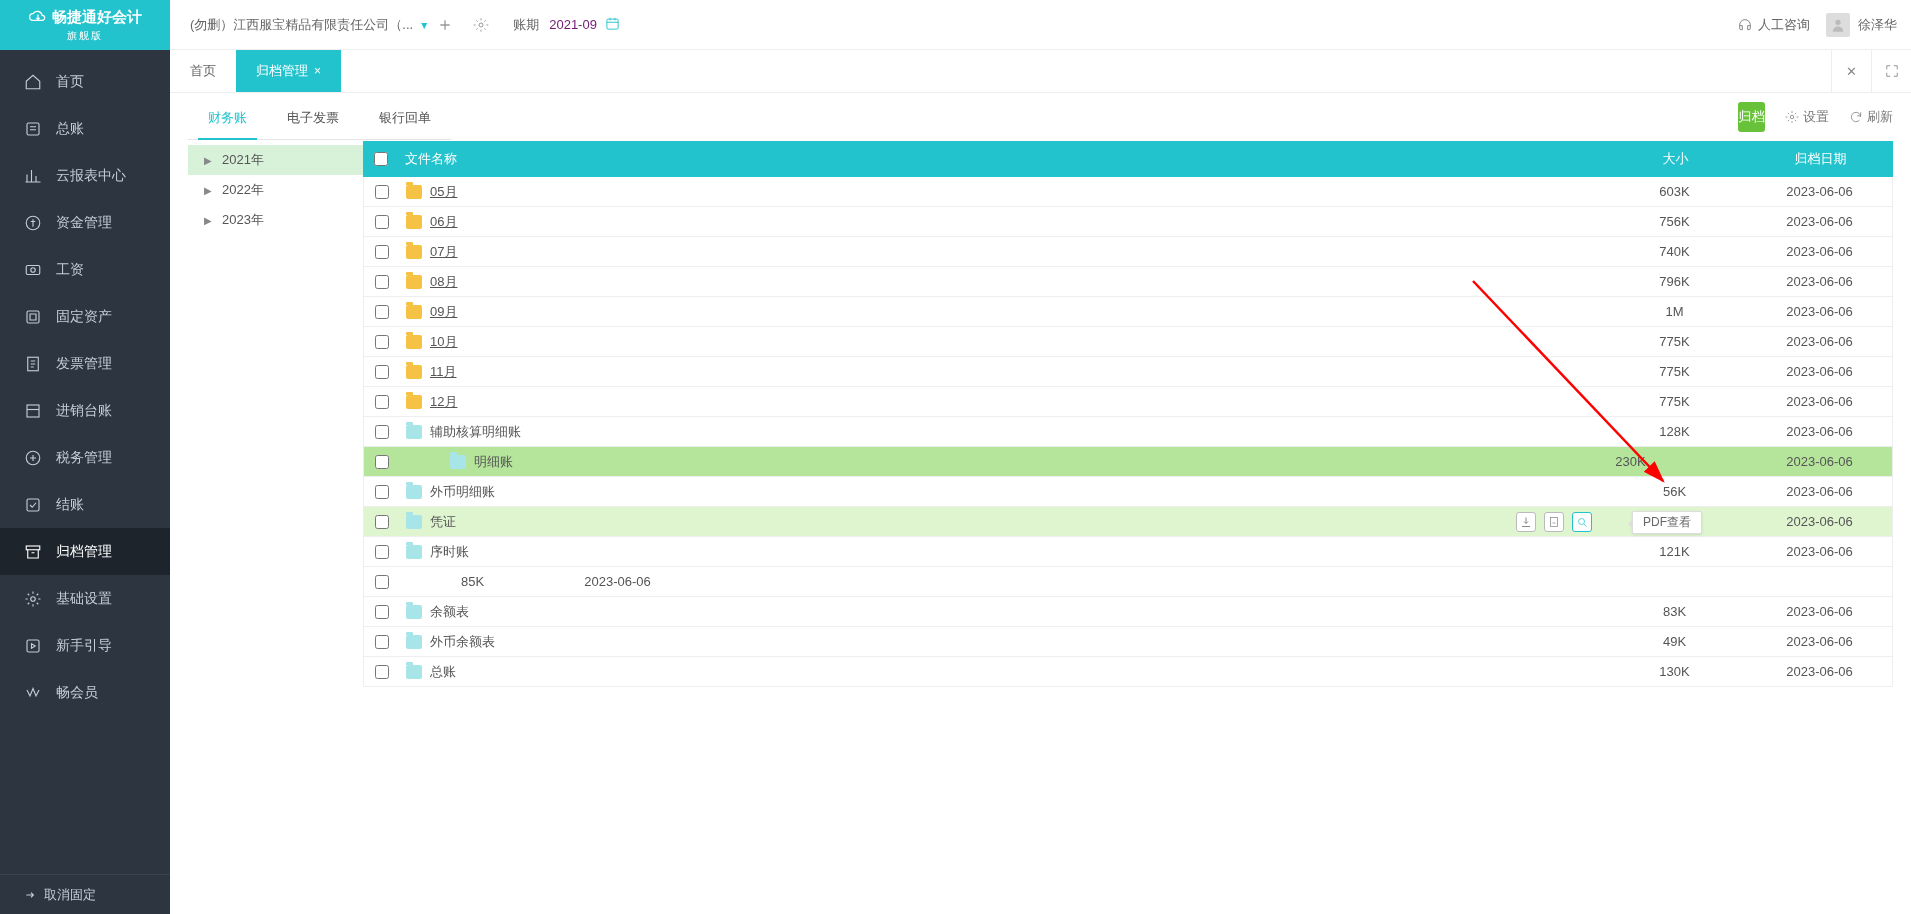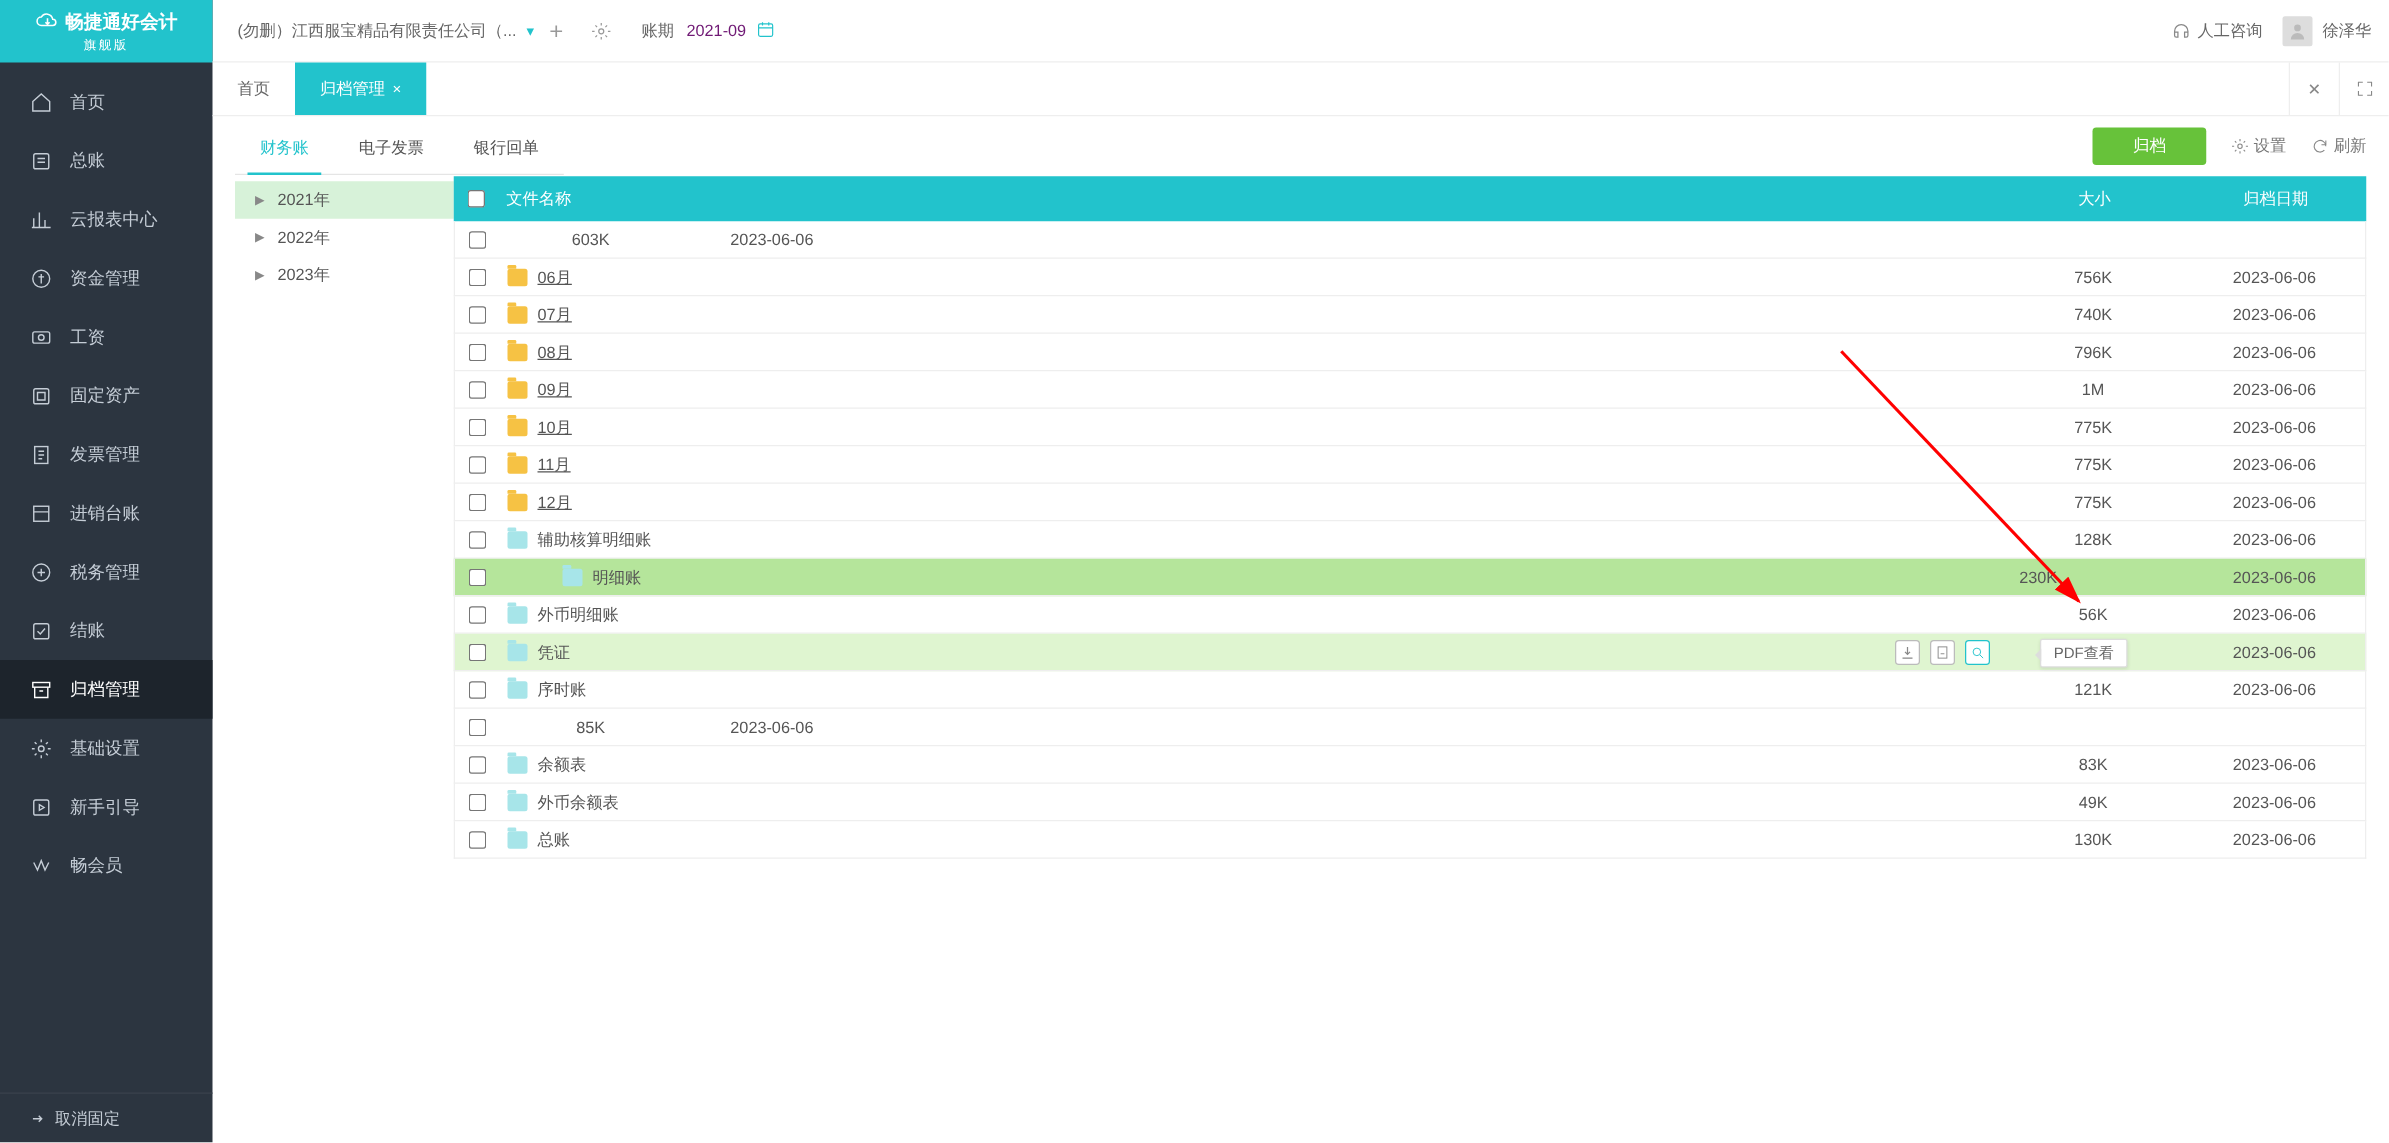--- a/index.html
+++ b/index.html
@@ -50,21 +50,21 @@
 
 .content { flex: 1; display: flex; flex-direction: column; padding: 0 18px 0 18px; min-height: 0; }
 
 
 .subrow { display: flex; align-items: center; height: 48px; }
 .subtabs { display: flex; border-bottom: 1px solid #e5e5e5; }
 .subtab { padding: 14px 20px 12px; cursor: pointer; color: #555; position: relative; }
 .subtab.active { color: #22c3cc; }
 .subtab.active::after { content: ""; position: absolute; left: 10px; right: 10px; bottom: -1px; height: 2px; background: #22c3cc; }
 .subrow .flex1 { flex: 1; }
-.btn-primary { background: #67c23a; color: #fff; border: none; height: 30px; padding: 0 32px; border-radius: 3px; cursor: pointer; }
+.btn-primary { background: #67c23a; color: #fff; border: none; height: 30px; padding: 0 0; border-radius: 3px; cursor: pointer; }
 .link-btn { display: inline-flex; align-items: center; margin-left: 20px; color: #777; cursor: pointer; }
 .link-btn svg { margin-right: 4px; }
 
 
 .body { flex: 1; display: flex; min-height: 0; }
 .tree { width: 175px; padding-top: 4px; }
 .tree-item { height: 30px; display: flex; align-items: center; padding-left: 16px; cursor: pointer; color: #555; }
 .tree-item.sel { background: #d7f2d9; }
 .tree-item .tri { width: 10px; font-size: 10px; margin-right: 8px; color: #888; }
 
@@ -346,20 +346,24 @@
               </div>
             <div class="col-name">文件名称</div>
             <div class="col-size">大小</div>
             <div class="col-date">归档日期</div>
           </div>
           <div id="tbody">
               <div class="trow">
                 <div class="col-chk">
                   <input type="checkbox" style="">
                 </div>
+                <div class="col-name">
+                  <span class="folder-icon fold-yellow"></span>
+                  <a class="fname-link">05月</a>
+                </div>
                 <div class="col-size">603K</div>
                 <div class="col-date">2023-06-06</div>
               </div>
               <div class="trow">
                 <div class="col-chk">
                   <input type="checkbox" style="">
                 </div>
                 <div class="col-name">
                   <span class="folder-icon fold-yellow"></span>
                   <a class="fname-link">06月</a>

